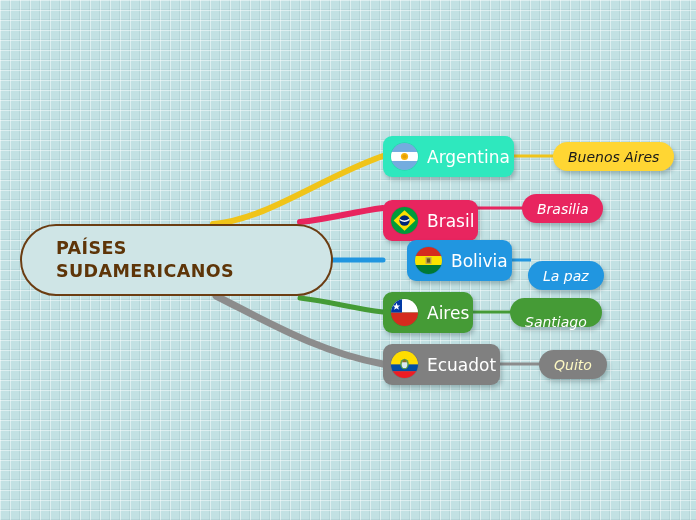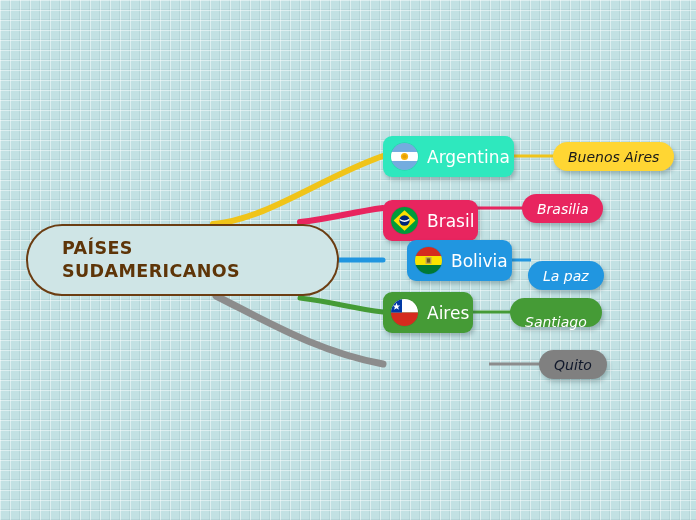--- a/index.html
+++ b/index.html
@@ -44,21 +44,20 @@
     left: 20px;
     top: 224px;
     width: 313px;
     height: 72px;
     border: 2.5px solid #6b3d12;
     border-radius: 36px;
     background: #cfe5e6;
     display: flex;
     align-items: center;
     padding-left: 34px;
-    margin-left: 6px;
   }
   .root-title {
     color: #5e3508;
     font-weight: bold;
     font-size: 17.5px;
     line-height: 1.30;
     letter-spacing: 0.4px;
     white-space: pre-line;
   }
 
@@ -191,18 +190,31 @@
         <polygon points="5.5,3.7 6.5,6.4 9.3,6.4 7.1,8.1 7.9,10.8 5.5,9.2 3.1,10.8 3.9,8.1 1.7,6.4 4.5,6.4" fill="#ffffff"></polygon>
       </svg>
     </span>
     <span class="country-label">Aires</span>
   </div>
 
   <div class="capital-node" style="left:510px; top:298px; background:#459b36;">
     <span class="capital-label" style="color:#ffffff;margin-top:18px;">Santiago</span>
   </div>
 
+  <div class="country-node" style="left:383px; top:344px; background:#808080;">
+    <span class="flag">
+      <svg viewBox="0 0 27 27">
+        <rect x="0" y="0" width="27" height="13.5" fill="#ffdd00"></rect>
+        <rect x="0" y="13.5" width="27" height="6.75" fill="#034ea2"></rect>
+        <rect x="0" y="20.25" width="27" height="6.75" fill="#ed1c24"></rect>
+        <ellipse cx="13.5" cy="13" rx="4.3" ry="5.2" fill="#5a9e4a"></ellipse>
+        <ellipse cx="13.5" cy="13.4" rx="2.8" ry="3.6" fill="#d9e8f2"></ellipse>
+        <polygon points="13.5,8.2 16.3,11.2 10.7,11.2" fill="#8a6a2a"></polygon>
+      </svg>
+    </span>
+    <span class="country-label">Ecuadot</span>
+  </div>
 
   <div class="capital-node" style="left:539px; top:350px; background:#808080;">
-    <span class="capital-label" style="color:#0f172a;">Quito</span>
+    <span class="capital-label" style="color:#fef9c3;">Quito</span>
   </div>
 
 </div>
 
 </body></html>

